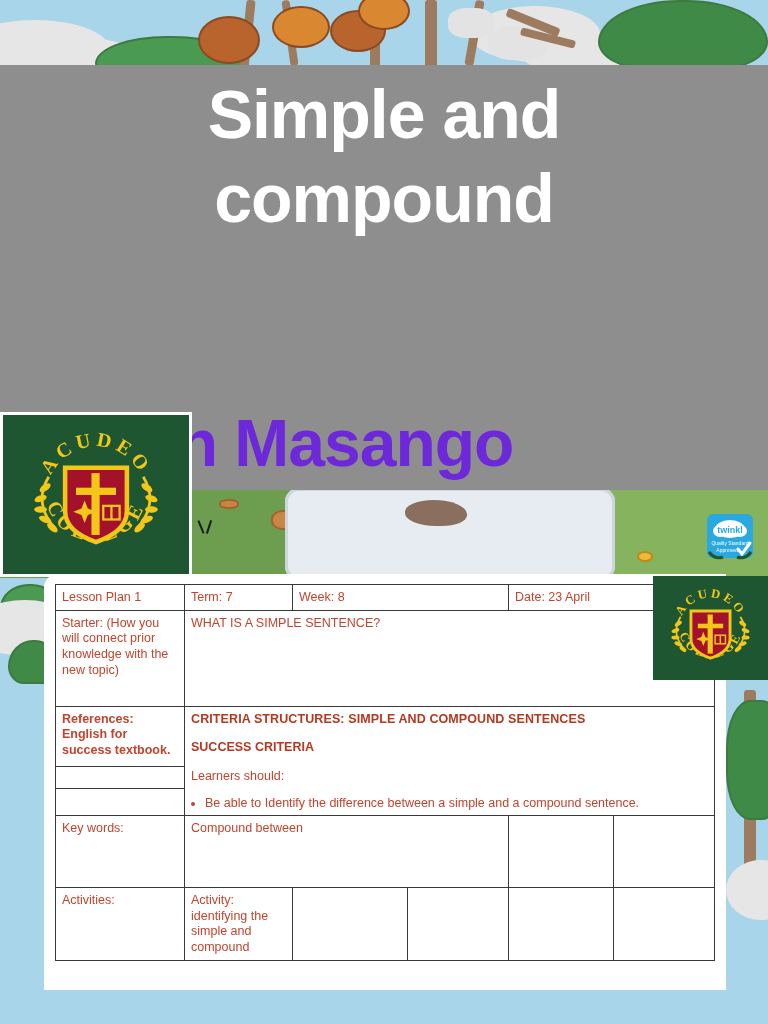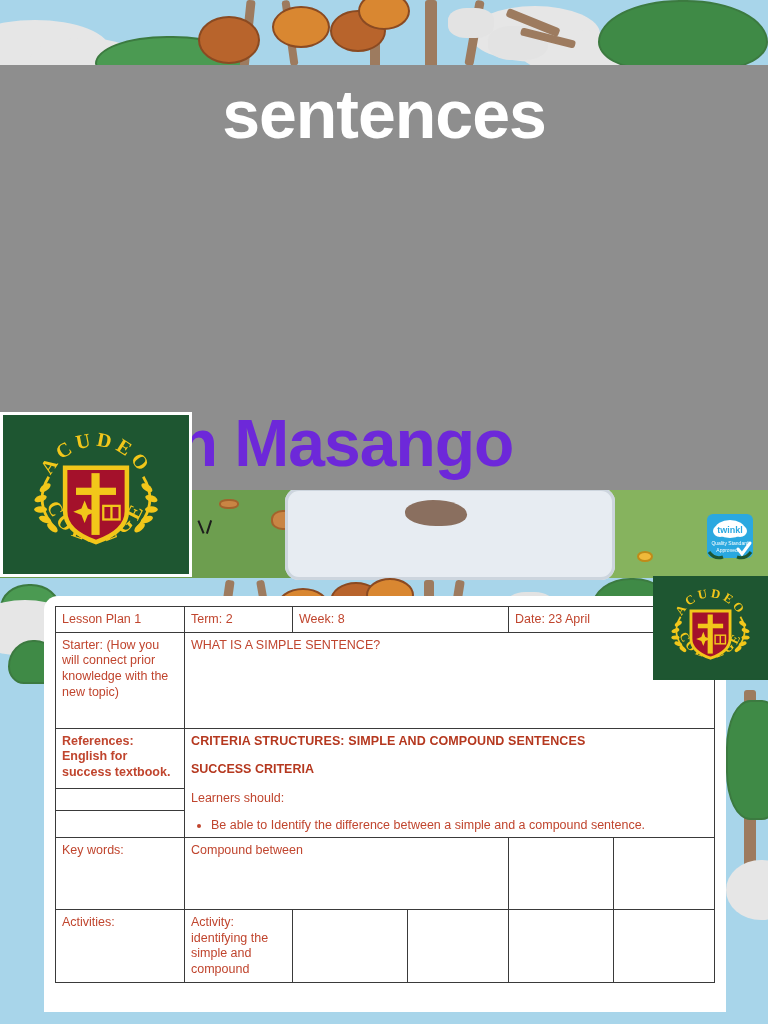--- a/index.html
+++ b/index.html
@@ -74,21 +74,21 @@
   .acudeo svg{ width:100%; height:100%; display:block; }
 
   
   .twinkl{
     position:absolute; left:705px; top:512px; width:50px; height:50px; z-index:6;
   }
   .twinkl svg{ width:100%; height:100%; display:block; }
 
   
   #lesson-card{
-    position:absolute; left:44px; top:596px; width:682px; height:416px;
+    position:absolute; left:44px; top:574px; width:682px; height:416px;
     background:#ffffff; z-index:7;
     border-top-left-radius:14px;
     padding:10px 12px 0 11px;
   }
   table.lp{
     width:659px; border-collapse:collapse; table-layout:fixed;
     background:#ffffff;
   }
   table.lp td{
     border:1px solid #3a3a3a;
@@ -97,21 +97,21 @@
     font-size:12.5px;
     color:#c0452e;
     line-height:1.25;
     font-family:"Liberation Sans", sans-serif;
   }
   td.black{ color:#222222; font-size:17px; padding-top:6px; }
   td.hdr-small{ font-size:12.5px; }
   .sc-title{ font-weight:bold; font-size:12.5px; color:#b5381f; letter-spacing:.1px; }
   .sc-sub{ font-weight:bold; font-size:12.5px; color:#b5381f; margin-top:13px; }
   .sc-lead{ font-size:12.5px; color:#c0452e; margin-top:13px; }
-  .sc-list{ margin:11px 0 0 20px; }
+  .sc-list{ margin:11px 0 0 14px; }
   .sc-list li{ font-size:12.5px; color:#c0452e; line-height:1.25; }
   .emptycell{ height:22px; }
 </style>
 </head>
 <body>
 
 <div id="scene">
   <div class="sky sky-top"></div>
   <div class="sky sky-bottom"></div>
 
@@ -161,21 +161,22 @@
   <div class="cloud" style="left:-30px;top:600px;width:110px;height:56px;"></div>
   <div class="bush bush-dark" style="left:8px;top:640px;width:52px;height:44px;"></div>
   <div class="trunk" style="left:744px;top:690px;width:12px;height:180px;"></div>
   <div class="bush bush-dark" style="left:726px;top:700px;width:60px;height:120px;border-radius:40%;"></div>
   <div class="cloud" style="left:726px;top:860px;width:70px;height:60px;"></div>
 </div>
 
 <div id="grey-band"></div>
 
 <div id="title-block">
-  <div>sentences</div>
+  <div>Simple and</div>
+  <div>compound</div>
 </div>
 
 <div id="author">hah Masango</div>
 
 <div class="acudeo acudeo-left">
   <svg viewBox="0 0 200 175" xmlns="http://www.w3.org/2000/svg" aria-hidden="true">
     <rect x="0" y="0" width="200" height="175" fill="#1e5631"></rect>
     <path id="arcTop" d="M 48 74 A 54 54 0 0 1 152 74" fill="none"></path>
     <path id="arcBot" d="M 48 104 A 56 56 0 0 0 152 104" fill="none"></path>
     <text font-family="Liberation Serif, serif" font-size="22" font-weight="bold" fill="#f2c71a" letter-spacing="5">
@@ -235,21 +236,21 @@
       <col style="width:108px">
       <col style="width:115px">
       <col style="width:101px">
       <col style="width:105px">
       <col style="width:101px">
     </colgroup>
 
     <tbody>
         <tr>
       <td class="hdr-small">Lesson Plan 1</td>
-      <td class="hdr-small">Term: 2</td>
+      <td class="hdr-small">Term: 7</td>
       <td class="black" colspan="2">Week: 8</td>
       <td class="black" colspan="2">Date: 23 April</td>
     </tr>
 
     <tr>
       <td style="height:96px;">Starter: (How you will connect prior knowledge with the new topic)</td>
       <td colspan="5">WHAT IS A SIMPLE SENTENCE?</td>
     </tr>
 
     <tr>

